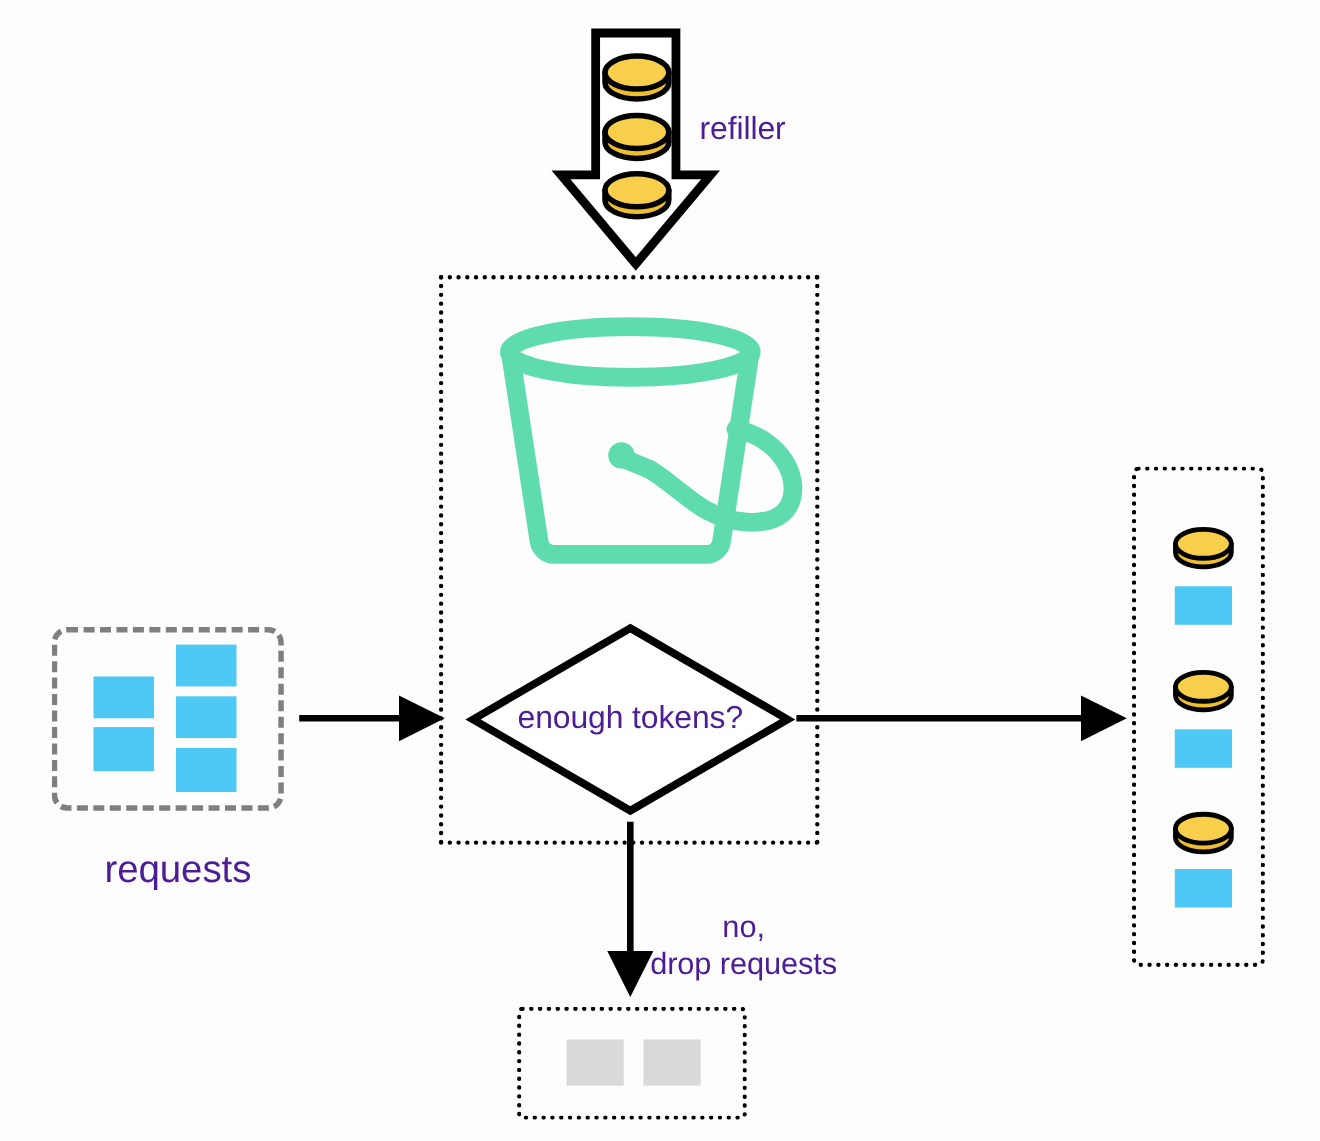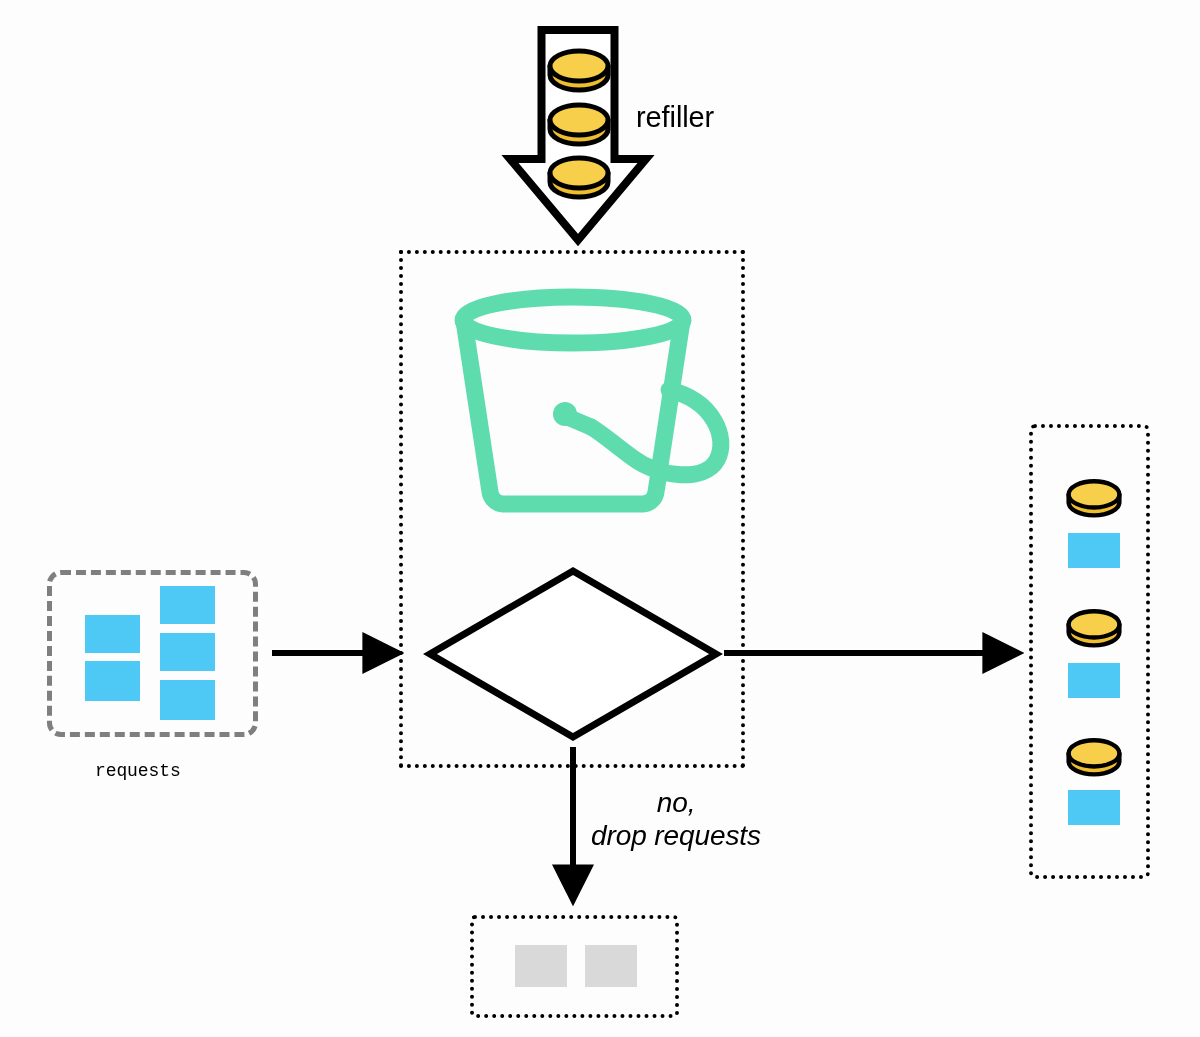--- a/index.html
+++ b/index.html
@@ -16,31 +16,31 @@
     width: 1200px;
     height: 1037px;
     background: #fdfdfd;
     overflow: hidden;
   }
   .abs { position: absolute; }
 
   
   .label {
     position: absolute;
-    color: #000000;
+    color: #4c1d95;
     font-size: 28px;
     line-height: 33px;
     white-space: pre;
     text-align: center;
     letter-spacing: -0.1px;
   }
   #label-refiller { left: 636px; top: 101px; font-size: 29px; }
-  #label-requests { left: 95px;  top: 755px; font-size: 18px; font-family: Liberation Mono, monospace; }
+  #label-requests { left: 95px;  top: 774px; font-size: 35px; }
   #label-yes      { left: 760px; top: 561px; width: 230px; }
-  #label-no       { left: 570px; top: 786px; width: 212px; font-style: italic; }
+  #label-no       { left: 570px; top: 826px; width: 212px; }
 
   
   #bucket-zone {
     left: 399px; top: 250px; width: 346px; height: 518px;
     border: 4px dotted #000000;
     box-sizing: border-box;
   }
   #requests-zone {
     left: 47px; top: 570px; width: 211px; height: 167px;
     border: 5px dashed #7f7f7f;
@@ -128,20 +128,21 @@
       <path d="M 214 98 C 258 108 274 146 262 168 C 250 190 205 186 178 166 C 160 153 148 142 136 135"></path>
 
       <path d="M 136 135 L 110 124"></path>
     </g>
     <circle cx="110" cy="122" r="12" fill="#5FDCAE"></circle>
   </svg>
 
   <svg class="piece" style="left:425px; top:566px; width:296px; height:176px;" viewBox="0 0 296 176">
     <path d="M 148 5 L 291 88 L 148 171 L 5 88 Z" fill="#ffffff" stroke="#000000" stroke-width="7" stroke-linejoin="miter"></path>
   </svg>
+  <div class="label" style="left:425px; top:637px; width:296px; font-size:29px;">enough tokens?</div>
 
   <div class="abs" id="requests-zone"></div>
   <div class="abs req-tile tile-a"></div>
   <div class="abs req-tile tile-b"></div>
   <div class="abs req-tile tile-c"></div>
   <div class="abs req-tile tile-d"></div>
   <div class="abs req-tile tile-e"></div>
   <div class="label" id="label-requests">requests</div>
 
   <div class="abs" id="forwarded-zone"></div>

